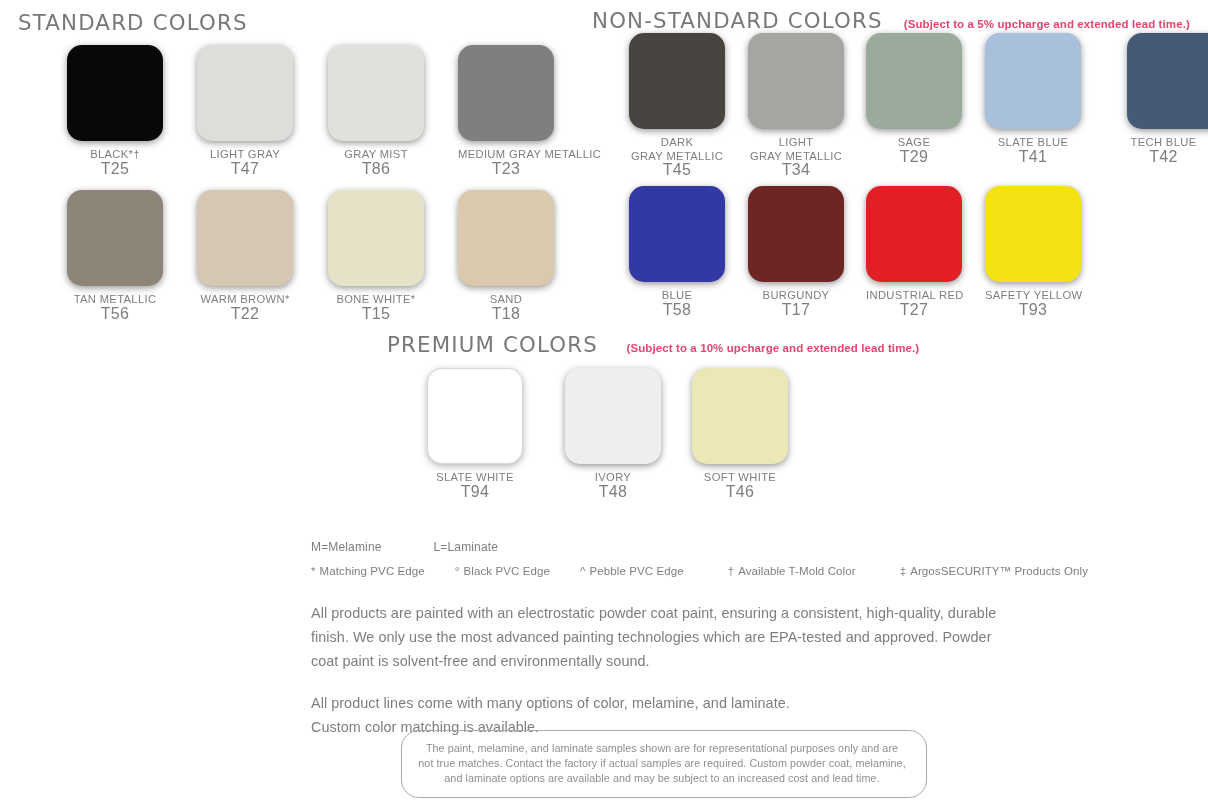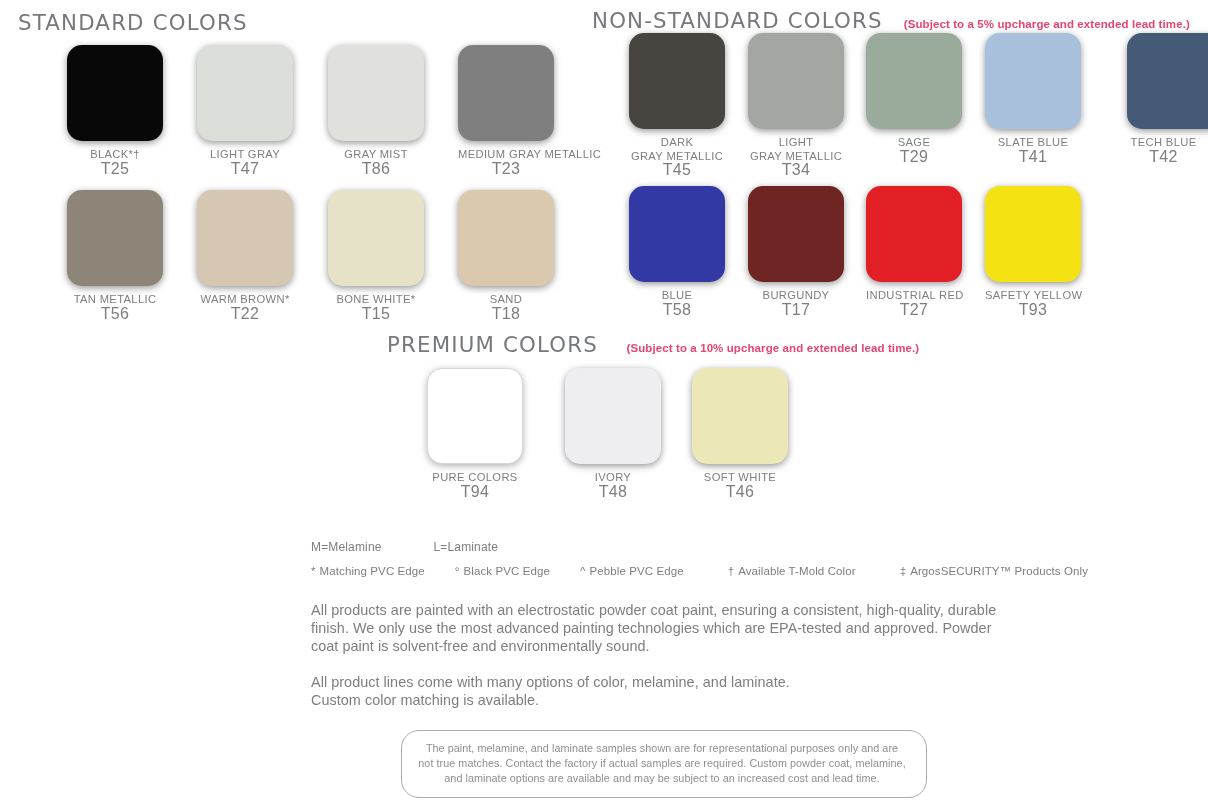--- a/index.html
+++ b/index.html
@@ -97,21 +97,21 @@
   .legend-item { white-space: nowrap; }
   .legend-item .sym { margin-right: 4px; }
 
   
   #body-copy {
     position: absolute;
     left: 311px;
     top: 601px;
     width: 700px;
     font-size: 14.4px;
-    line-height: 18px;
+    line-height: 24px;
     color: #7c7e80;
     letter-spacing: 0.05px;
   }
   #body-copy p { margin: 0; }
   #body-copy p.gap { margin-top: 18px; }
 
   
   #disclaimer {
     position: absolute;
     left: 401px;
@@ -263,21 +263,21 @@
     <div class="swatch" style="left: 985px; top: 186px;">
       <div class="chip" style="background: rgb(245, 226, 18);"></div>
       <div class="swatch-label">
         <span class="ln">SAFETY YELLOW</span>
       </div>
       <div class="swatch-code">T93</div>
     </div>
     <div class="swatch" style="left: 427px; top: 368px;">
       <div class="chip outlined" style="background: rgb(255, 255, 255);"></div>
       <div class="swatch-label">
-        <span class="ln">PURE COLORS</span>
+        <span class="ln">SLATE WHITE</span>
       </div>
       <div class="swatch-code">T94</div>
     </div>
     <div class="swatch" style="left: 565px; top: 368px;">
       <div class="chip" style="background: rgb(238, 238, 241);"></div>
       <div class="swatch-label">
         <span class="ln">IVORY</span>
       </div>
       <div class="swatch-code">T48</div>
     </div>

